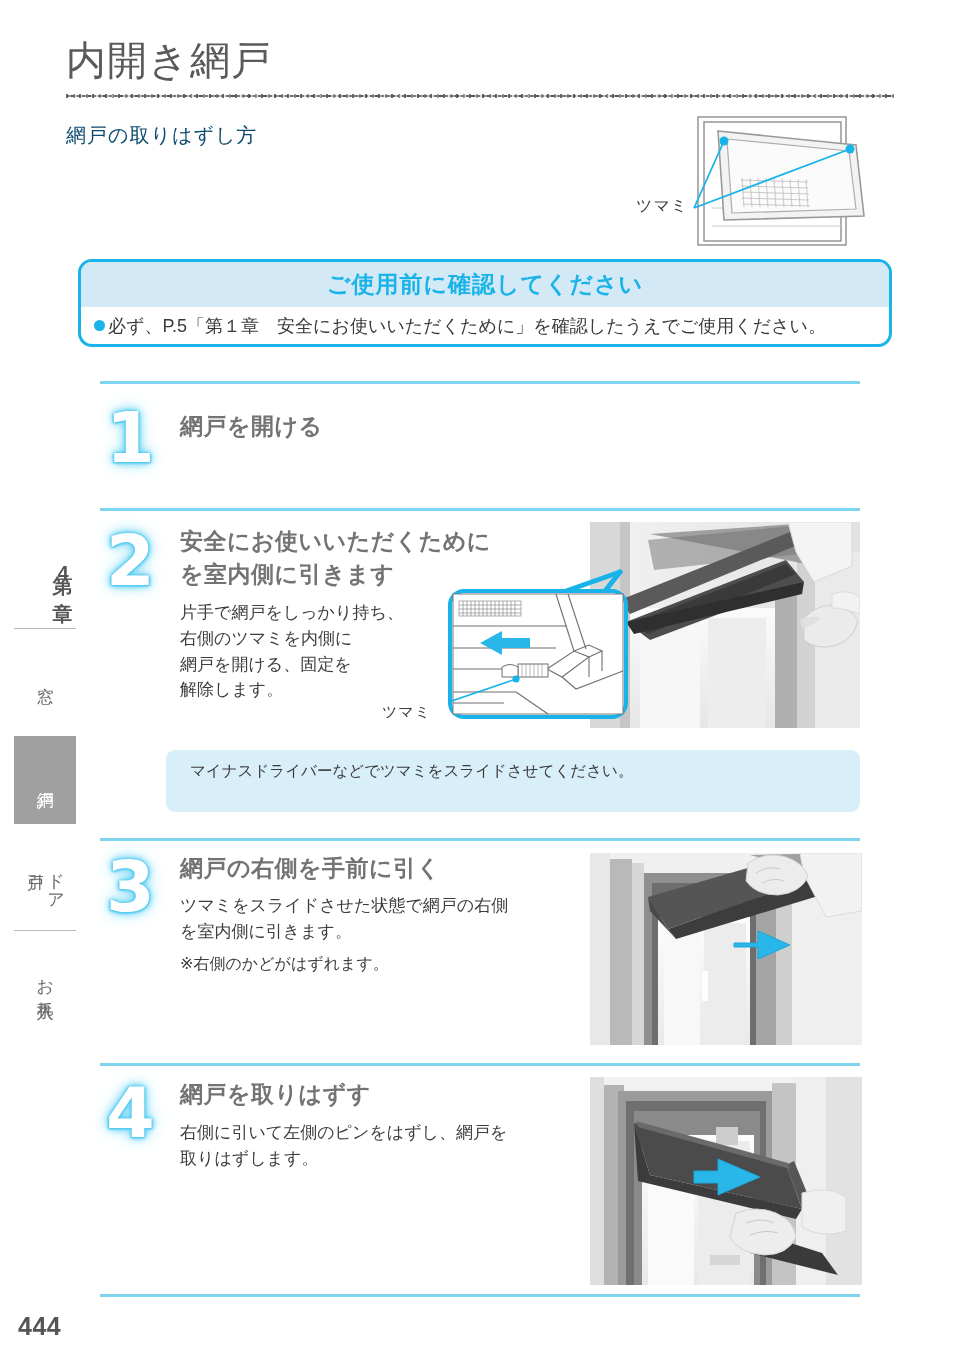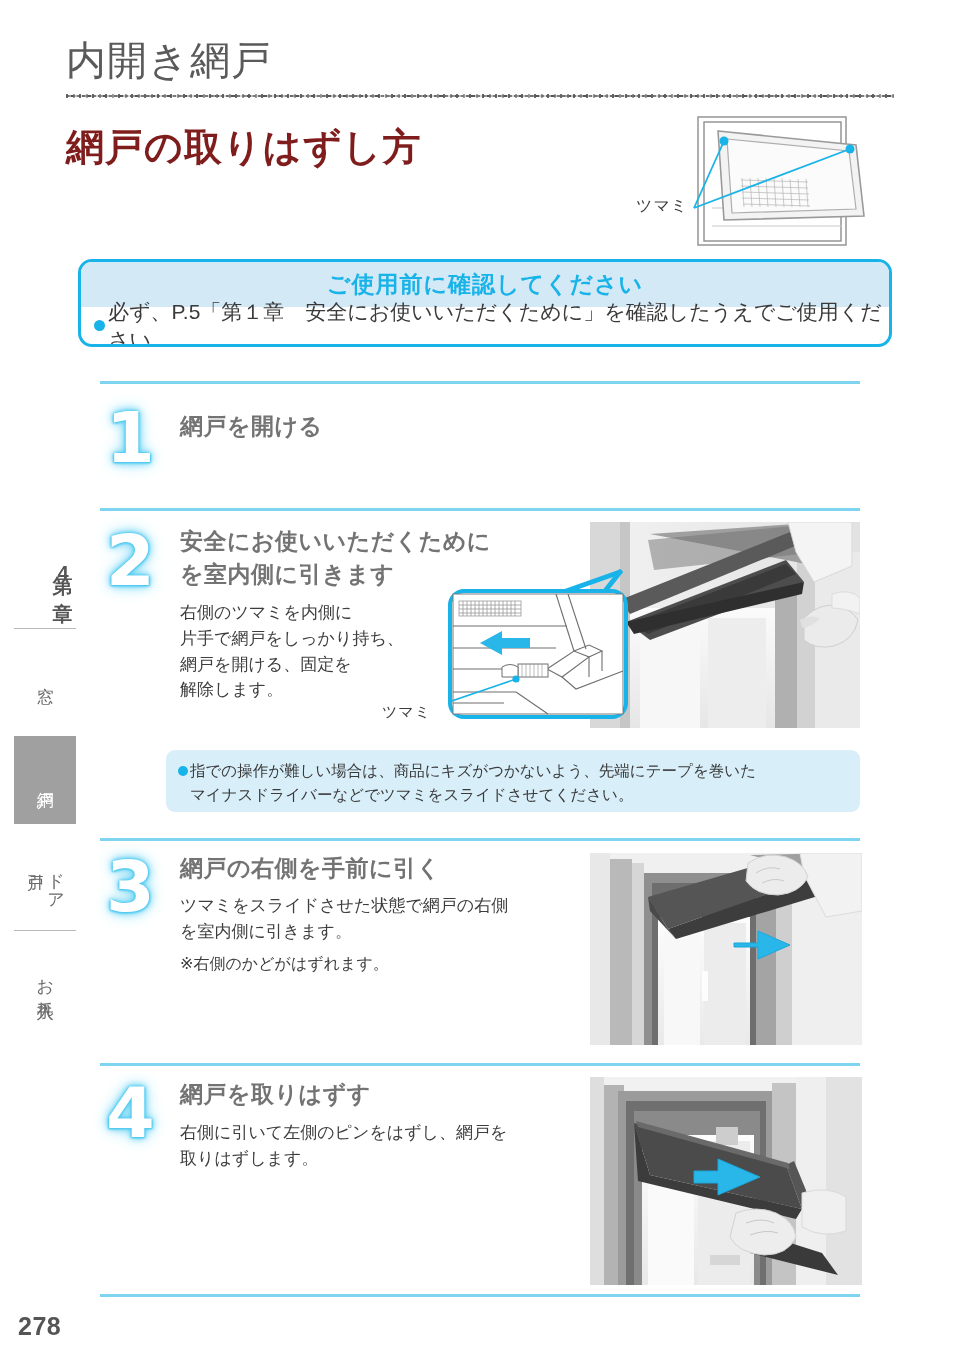--- a/index.html
+++ b/index.html
@@ -124,24 +124,24 @@
       repeating-linear-gradient(90deg,
         rgba(90,90,90,0.9) 0px, rgba(90,90,90,0.9) 2px,
         rgba(255,255,255,0) 2px, rgba(255,255,255,0) 7px,
         rgba(120,120,120,0.7) 7px, rgba(120,120,120,0.7) 9px,
         rgba(255,255,255,0) 9px, rgba(255,255,255,0) 13px);
   }
   .subtitle {
     position: absolute;
     left: 66px;
     top: 122px;
-    font-size: 38px;
-    font-weight: bold;
+    font-size: 20px;
+    font-weight: normal;
     letter-spacing: 1px;
-    color: #7f1d1d;
+    color: #0c4a6e;
   }
 
   
   .hero-diagram {
     position: absolute;
     left: 620px;
     top: 108px;
     width: 300px;
     height: 145px;
   }
@@ -178,21 +178,21 @@
     font-size: 23px;
     font-weight: bold;
     color: #18b3e8;
     letter-spacing: 1px;
   }
   .notice-body {
     height: 37px;
     display: flex;
     align-items: center;
     padding-left: 13px;
-    font-size: 21px;
+    font-size: 18px;
     color: #3a3a3a;
   }
   .bullet-dot {
     display: inline-block;
     width: 11px;
     height: 11px;
     border-radius: 50%;
     background: #18b3e8;
     margin-right: 3px;
     flex: none;
@@ -325,21 +325,21 @@
       <span style="white-space:pre-line;">ドア
 引戸</span>
     </div>
 
     <div class="rail-divider" style="top:930px;"></div>
 
     <div class="rail-tab" style="top:942px;height:92px;">
       <span>お手入れ</span>
     </div>
 
-    <div class="page-number">278</div>
+    <div class="page-number">444</div>
   </div>
 
   <div class="title">内開き網戸</div>
   <div class="title-rule"></div>
   <div class="subtitle">網戸の取りはずし方</div>
 
   <div class="hero-diagram">
     <svg width="300" height="145" viewBox="0 0 300 145" xmlns="http://www.w3.org/2000/svg">
 
       <g fill="none" stroke="#8e8e8e" stroke-width="1.4">
@@ -398,22 +398,22 @@
   <div class="step-num" style="left:106px; top:403px;">1</div>
   <div class="step-title" style="left:180px; top:410px;">網戸を開ける</div>
 
   <div class="step-rule" style="top:508px;"></div>
   <div class="step-num" style="left:106px; top:526px;">2</div>
   <div class="step-title" style="left:180px; top:525px;">
     <div>安全にお使いいただくために</div>
     <div>を室内側に引きます</div>
   </div>
   <div class="step-body" style="left:180px; top:600px;">
+    <div>片手で網戸をしっかり持ち、</div>
     <div>右側のツマミを内側に</div>
-    <div>片手で網戸をしっかり持ち、</div>
     <div>網戸を開ける、固定を</div>
     <div>解除します。</div>
   </div>
 
   <div class="photo" style="left:590px; top:522px; width:270px; height:206px;">
     <svg width="270" height="206" viewBox="0 0 270 206" xmlns="http://www.w3.org/2000/svg">
       <defs>
         <linearGradient id="wallG2" x1="0" y1="0" x2="1" y2="0">
           <stop offset="0%" stop-color="#f2f2f2"></stop>
           <stop offset="100%" stop-color="#e2e2e2"></stop>
@@ -514,23 +514,20 @@
 
       <polygon points="28,50 50,38 50,45 78,45 78,55 50,55 50,62" fill="#29b6e8"></polygon>
 
       <circle cx="64" cy="86" r="3.6" fill="#18b3e8"></circle>
       <line x1="64" y1="86" x2="-30" y2="118" stroke="#18b3e8" stroke-width="1.6"></line>
     </svg>
   </div>
   <div class="inset-label">ツマミ</div>
 
   <div class="tip-box">
-    <div class="tip-text">
-      <span class="bullet-dot" style="width:10px;height:10px;margin-right:2px;vertical-align:baseline;"></span><span>指での操作が難しい場合は、商品にキズがつかないよう、先端にテープを巻いた</span>
-    </div>
     <div class="tip-text" style="text-indent:0;padding-left:12px;">マイナスドライバーなどでツマミをスライドさせてください。</div>
   </div>
 
   <div class="step-rule" style="top:838px;"></div>
   <div class="step-num" style="left:106px; top:852px;">3</div>
   <div class="step-title" style="left:180px; top:852px;">網戸の右側を手前に引く</div>
   <div class="step-body" style="left:180px; top:893px;">
     <div>ツマミをスライドさせた状態で網戸の右側</div>
     <div>を室内側に引きます。</div>
   </div>

